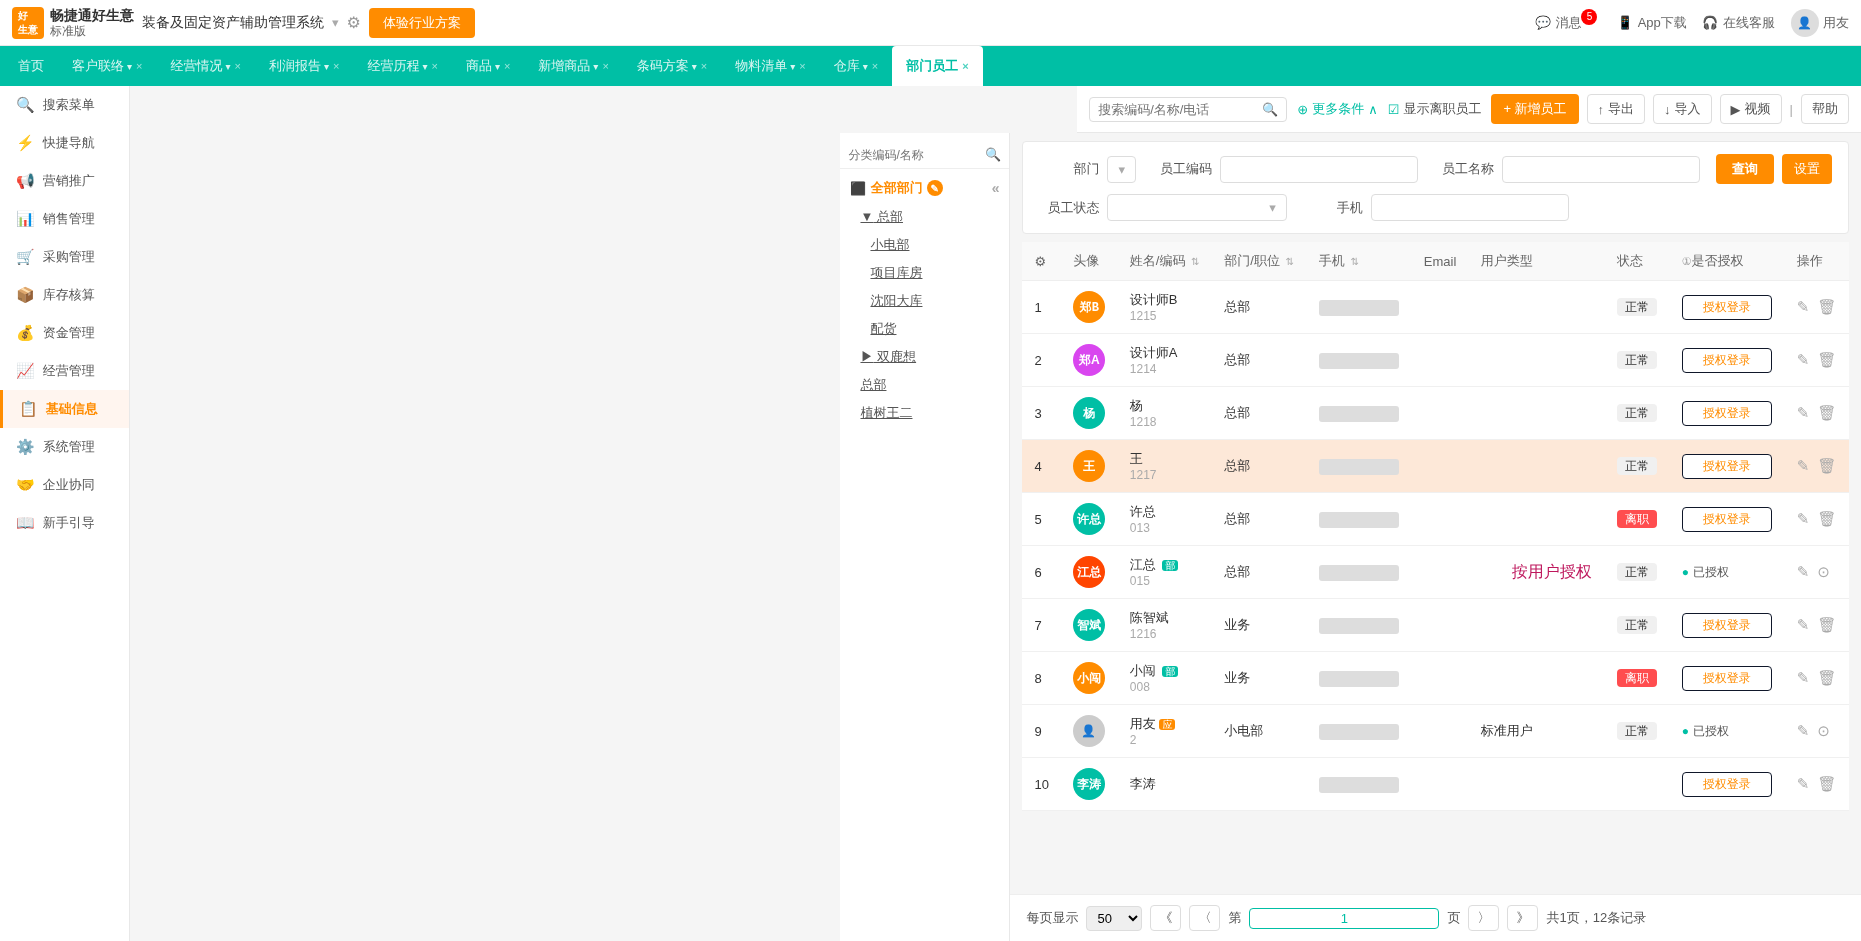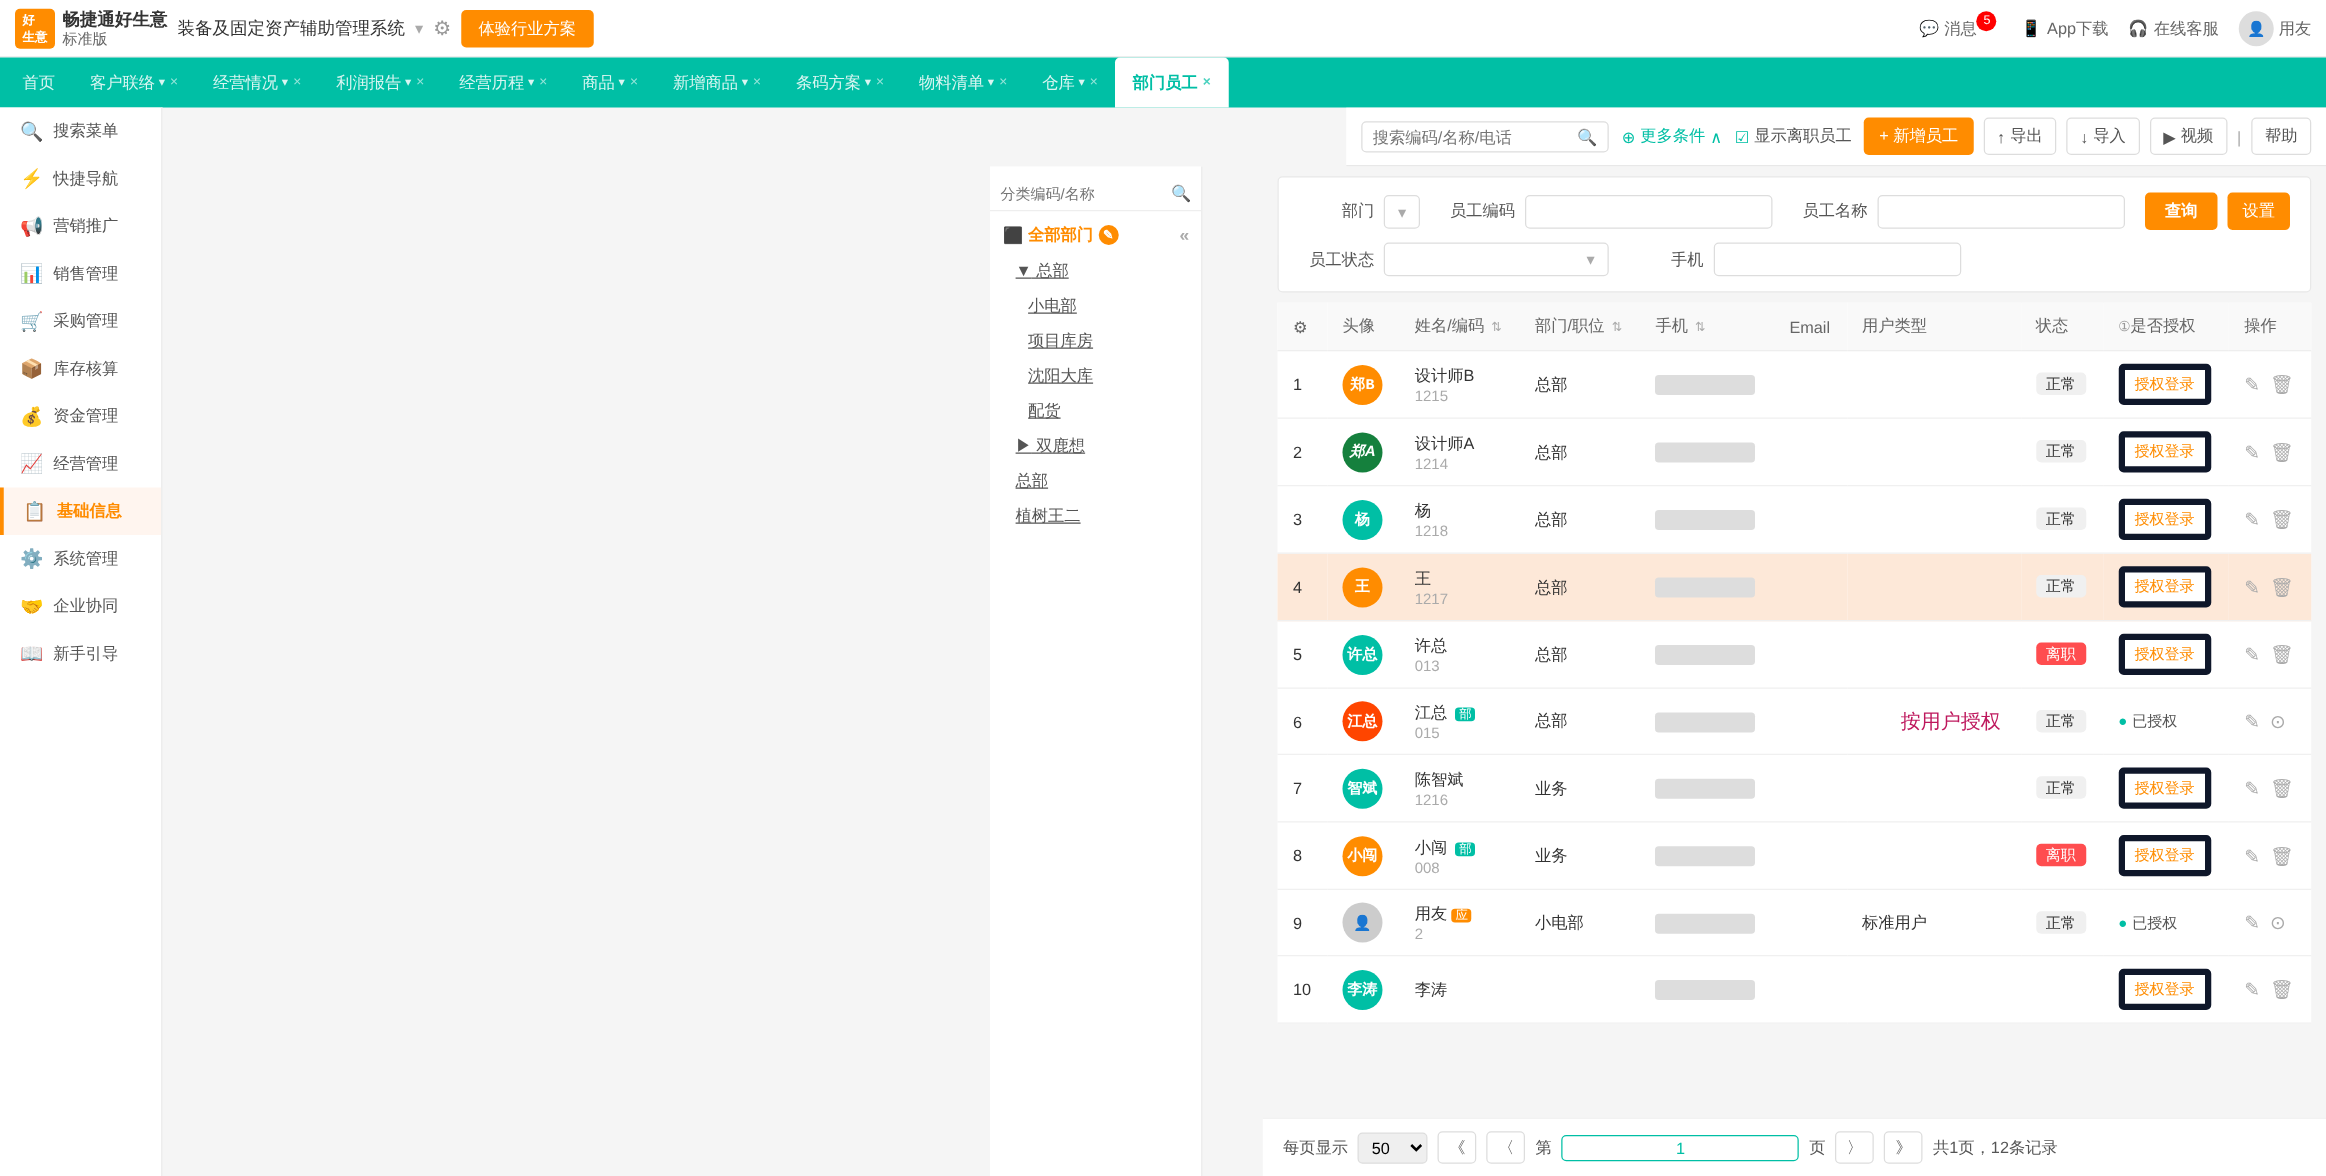--- a/index.html
+++ b/index.html
@@ -46,21 +46,21 @@
       padding: 10px 16px; color: #555; cursor: pointer; display: flex; align-items: center; gap: 8px;
       font-size: 13px;
     }
     .sidebar-item.active { background: #fff5ef; color: #ff8c00; font-weight: bold; border-left: 3px solid #ff8c00; }
     .sidebar-item .si-icon { font-size: 15px; }
 
     
     .content-area { flex: 1; display: flex; flex-direction: column; overflow: hidden; align-items: flex-end; }
 
     
-    .content-body { display: flex; flex: 1; overflow: hidden; gap: 48px; }
+    .content-body { display: flex; flex: 1; overflow: hidden; }
 
     
     .dept-tree {
       width: 170px; background: #fff; border-right: 1px solid #e8e8e8;
       flex-shrink: 0; padding: 8px 0;
     }
     .dept-search { display: flex; align-items: center; padding: 6px 8px; border-bottom: 1px solid #eee; margin-bottom: 4px; }
     .dept-search input { border: none; outline: none; font-size: 12px; width: 100%; }
     .dept-header {
       display: flex; align-items: center; padding: 6px 10px; color: #ff8c00; font-weight: bold; font-size: 13px; cursor: pointer;
@@ -110,22 +110,22 @@
     td { padding: 10px 12px; border-bottom: 1px solid #f0f0f0; font-size: 13px; color: #333; white-space: nowrap; }
     tr.highlighted td { background: #fde8d8; }
     .sort-icon { color: #aaa; margin-left: 2px; font-size: 10px; cursor: pointer; }
     .avatar-circle {
       width: 32px; height: 32px; border-radius: 50%;
       display: flex; align-items: center; justify-content: center;
       color: #fff; font-size: 12px; font-weight: bold;
     }
     .avatar-gray { background: #ccc; }
     .badge-btn {
-      border: 5px solid #0f172a; color: #ff8c00; background: #fff;
-      border-radius: 4px; padding: 3px 8px; font-size: 12px; cursor: pointer;
+      border: 1px solid #0f172a; color: #ff8c00; background: #fff;
+      border-radius: 4px; padding: 3px 20px; font-size: 12px; cursor: pointer;
     }
     .status-normal { color: #333; background: #f0f0f0; border-radius: 4px; padding: 2px 8px; font-size: 12px; }
     .status-resigned { color: #fff; background: #ff4d4f; border-radius: 4px; padding: 2px 8px; font-size: 12px; }
     .authorized { color: #555; font-size: 12px; }
     .authorized::before { content: '●'; color: #00bfa5; margin-right: 4px; }
     .by-user-perm { color: #be185d; font-size: 16px; margin-left: 31px; }
     .phone-blur { background: #ddd; border-radius: 3px; color: transparent; user-select: none; font-size: 12px; display: inline-block; min-width: 80px; height: 16px; }
     .row-actions { display: flex; gap: 8px; align-items: center; }
     .row-actions span { color: #aaa; cursor: pointer; font-size: 15px; }
     .dept-tag { background: #00bfa5; color: #fff; border-radius: 3px; font-size: 10px; padding: 0 3px; margin-left: 3px; }
@@ -426,21 +426,21 @@
                     <div class="row-actions">
                       <span>✎</span>
                       <span>🗑</span>
                     </div>
                   </td>
               </tr>
 
               <tr>
                 <td>2</td>
                 <td>
-                    <div class="avatar-circle" style="background:#15803d;font-style:italic;">郑A</div>
+                    <div class="avatar-circle" style="background:#d946ef;">郑A</div>
                   </td>
                 <td>
                     <div>设计师A</div>
                     <div style="color:#aaa;font-size:12px;">1214</div>
                   </td>
                 <td>总部</td>
                 <td><span class="phone-blur">●●●●●●●●</span></td>
                 <td></td>
                 <td></td>
                 <td><span class="status-normal">正常</span></td>

